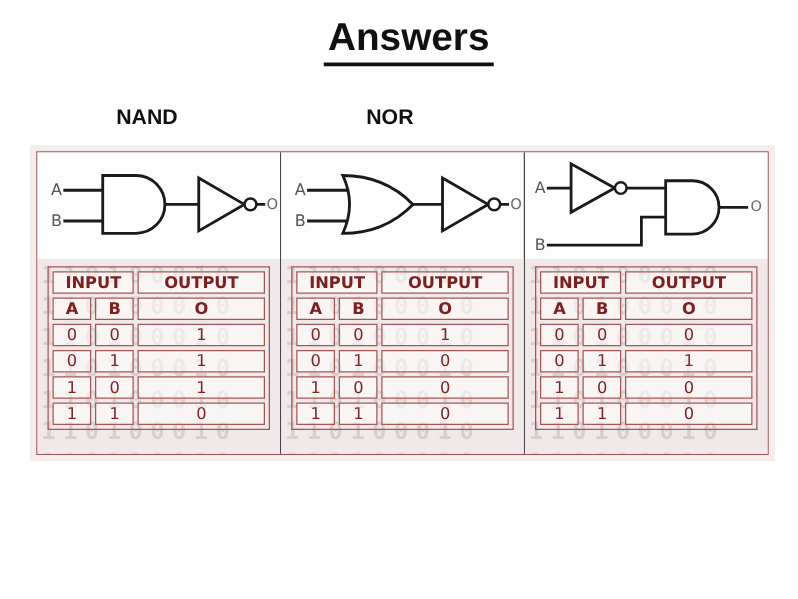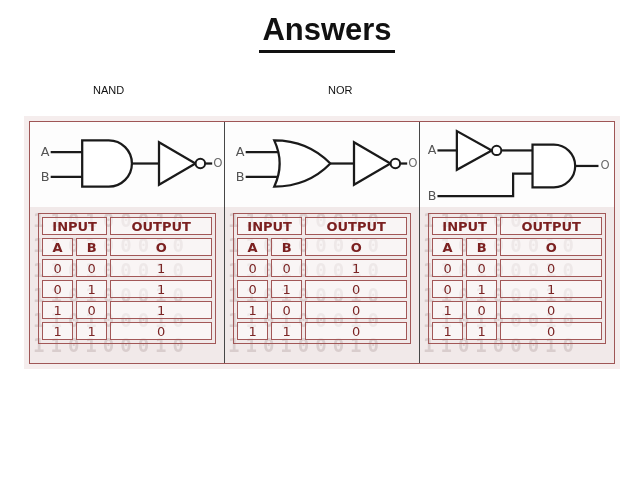--- a/index.html
+++ b/index.html
@@ -6,23 +6,23 @@
   body{
     width:638px;height:479px;background:#ffffff;position:relative;overflow:hidden;
     font-family:"Liberation Sans",sans-serif;
   }
   
   .title-wrap{position:absolute;top:13px;left:16px;right:0;text-align:center;}
   .title{
     display:inline-block;font-size:31px;font-weight:bold;color:#111;
     border-bottom:3px solid #111;padding:0 3px 3px;line-height:1.1;
   }
-  .gate-label{position:absolute;top:84px;font-size:11px;font-weight:normal;color:#111;}
+  .gate-label{position:absolute;top:84px;font-size:17px;font-weight:bold;color:#111;}
   .gate-label.nand{left:93px;}
-  .gate-label.nor{left:293px;margin-left:35px;}
+  .gate-label.nor{left:293px;}
   
   .figure{
     position:absolute;left:24px;top:116px;width:596px;height:253px;
     background:#f5eded;padding:5px;box-sizing:border-box;
   }
   .panels{
     width:100%;height:100%;box-sizing:border-box;display:flex;
     border:1.5px solid #9f5656;background:#fff;
   }
   .panel{flex:1;display:flex;flex-direction:column;min-width:0;}

